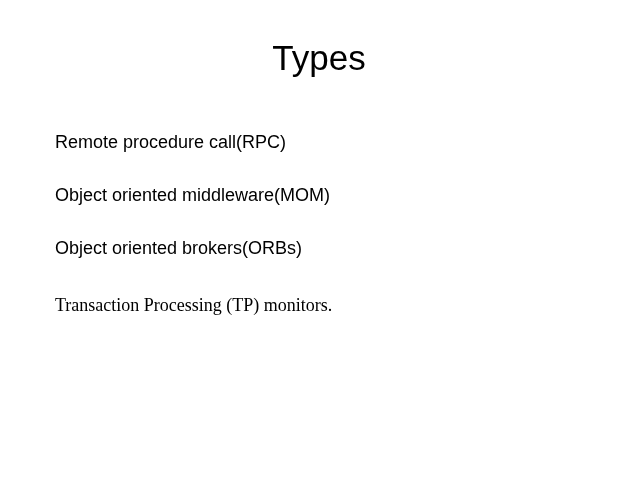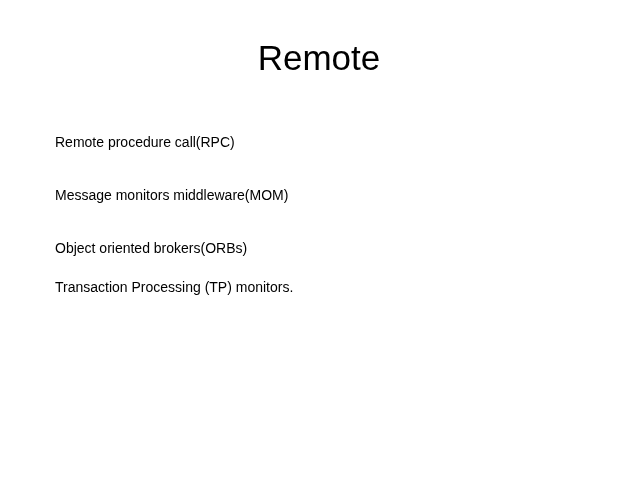--- a/index.html
+++ b/index.html
@@ -36,49 +36,50 @@
     color: #000000;
     white-space: nowrap;
   }
   .slide-body {
     position: absolute;
     left: 55px;
     top: 131px;
     width: 530px;
   }
   .bullet-line {
-    font-size: 14px;
+    font-size: 18px;
     font-weight: 400;
     line-height: 22px;
     color: #000000;
     white-space: nowrap;
     margin: 0;
   }
   .bullet-line.gap-normal {
     margin-top: 31px;
   }
   .bullet-line.gap-wide {
-    margin-top: 17px;
+    margin-top: 35px;
+    font-family: Liberation Serif, serif;
   }
   .bullet-line:first-child {
     margin-top: 0;
   }
 </style>
 </head>
 <body>
 
 <div class="slide">
 
-  <div class="slide-title">Remote</div>
+  <div class="slide-title">Types</div>
 
   <div class="slide-body">
 
     <p class="bullet-line">Remote procedure call(RPC)</p>
 
-    <p class="bullet-line gap-normal">Message monitors middleware(MOM)</p>
+    <p class="bullet-line gap-normal">Object oriented middleware(MOM)</p>
 
     <p class="bullet-line gap-normal">Object oriented brokers(ORBs)</p>
 
     <p class="bullet-line gap-wide">Transaction Processing (TP) monitors.</p>
 
   </div>
 
 </div>
 
 </body></html>

